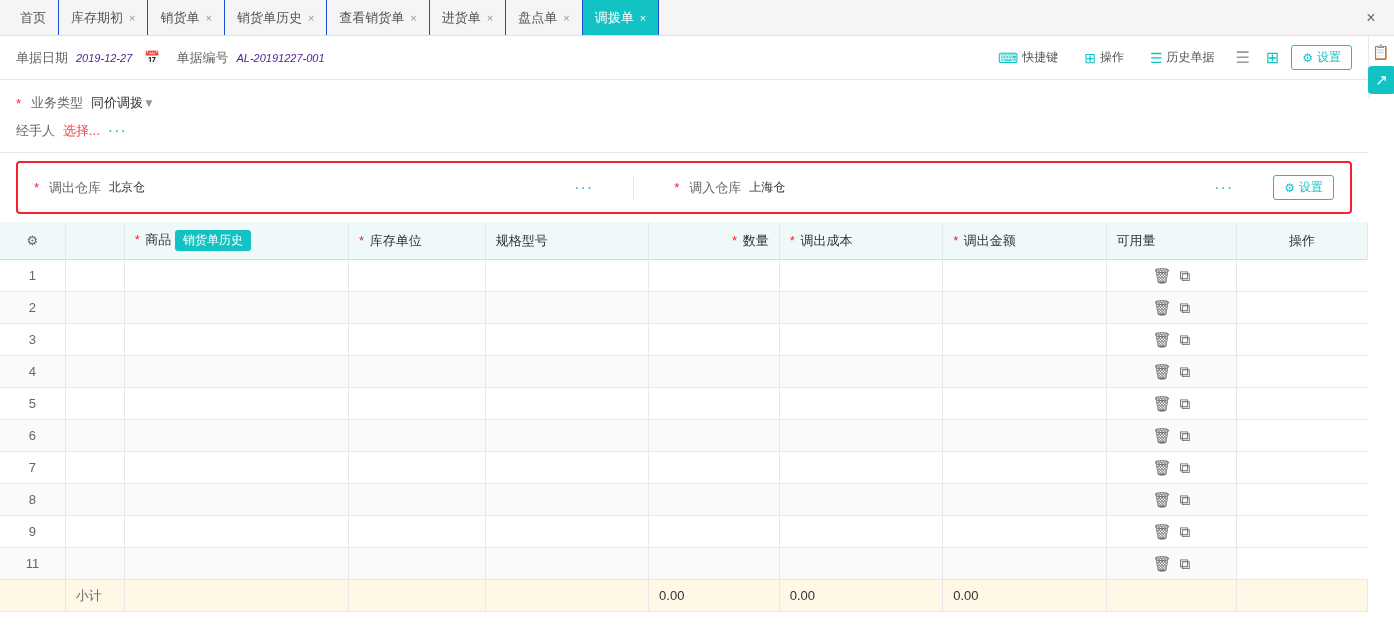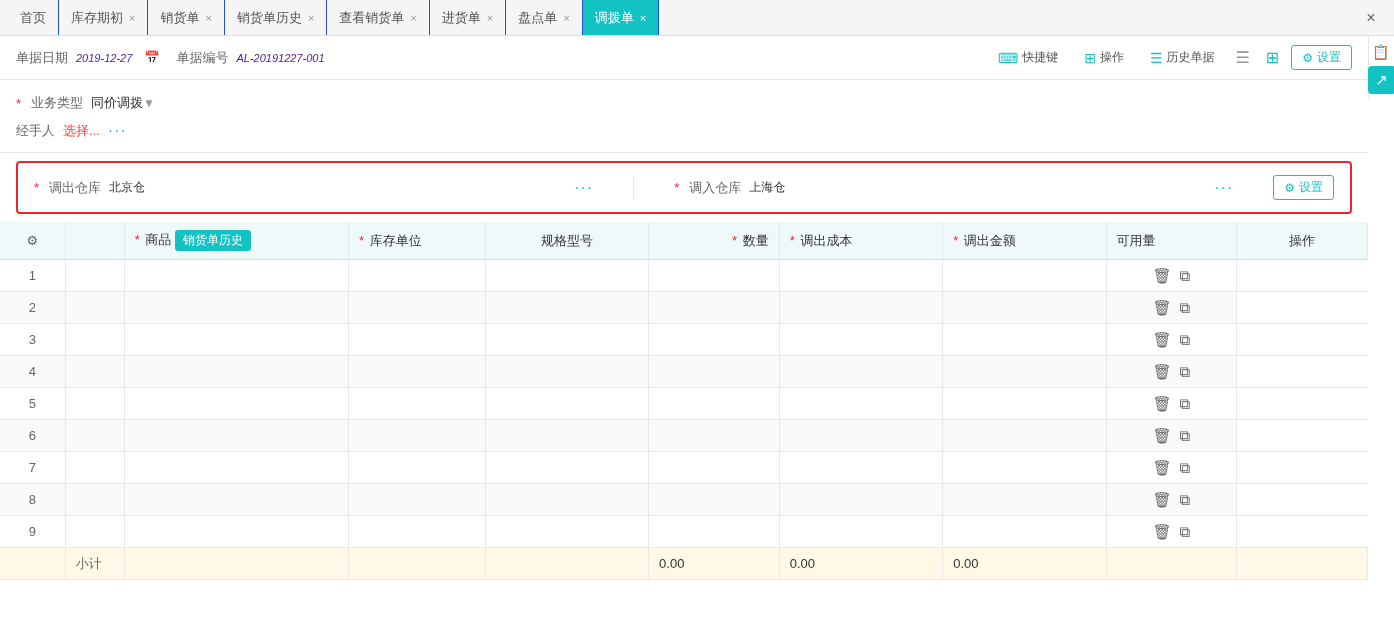--- a/index.html
+++ b/index.html
@@ -166,21 +166,21 @@
       border-radius: 3px;
       padding: 2px 8px;
       font-size: 12px;
       cursor: pointer;
       white-space: nowrap;
     }
     .col-settings { width: 32px; text-align: center; cursor: pointer; color: #666; }
     .col-num { width: 36px; }
     .col-product { width: 120px; }
     .col-unit { width: 80px; }
-    .col-spec { width: 100px; text-align: center; }
+    .col-spec { width: 100px; }
     .col-qty { width: 80px; text-align: right; }
     .col-cost { width: 100px; }
     .col-amount { width: 100px; }
     .col-avail { width: 80px; }
     .col-action { width: 80px; text-align: center; }
 
     
     .right-sidebar {
       position: fixed;
       right: 0;
@@ -499,20 +499,36 @@
             <td></td>
             <td></td>
             <td>
               <div class="action-cell">
                 <span class="action-icon">🗑</span>
                 <span class="action-icon">⧉</span>
               </div>
             </td>
           </tr>
 
+        <tr>
+          <td>11</td>
+          <td></td>
+          <td></td>
+          <td></td>
+          <td></td>
+          <td></td>
+          <td></td>
+          <td></td>
+          <td>
+              <div class="action-cell">
+                <span class="action-icon">🗑</span>
+                <span class="action-icon">⧉</span>
+              </div>
+            </td>
+        </tr>
         <tr class="subtotal">
           <td></td>
           <td class="subtotal-label">小计</td>
           <td></td>
           <td></td>
           <td></td>
           <td>0.00</td>
           <td>0.00</td>
           <td>0.00</td>
           <td></td>

